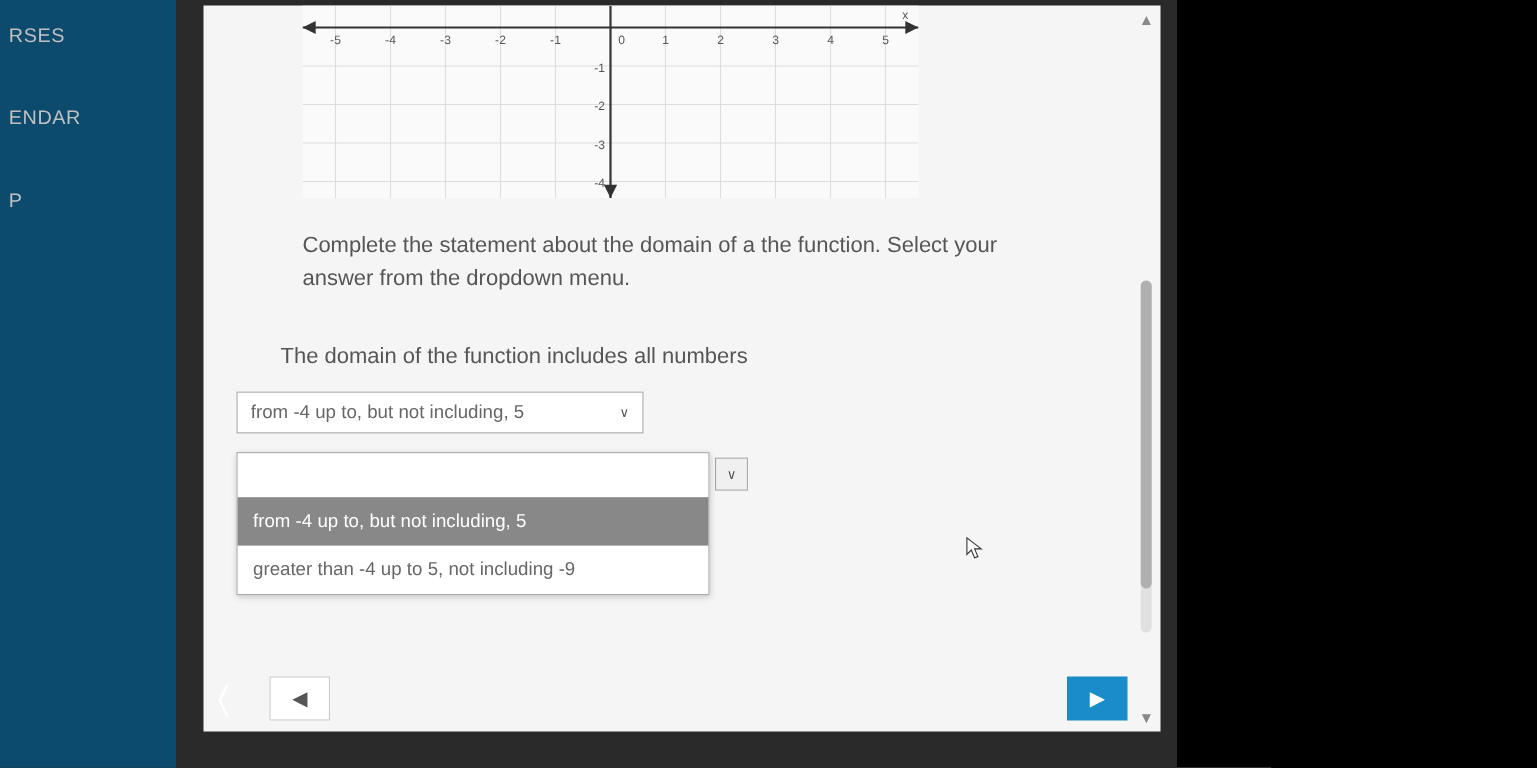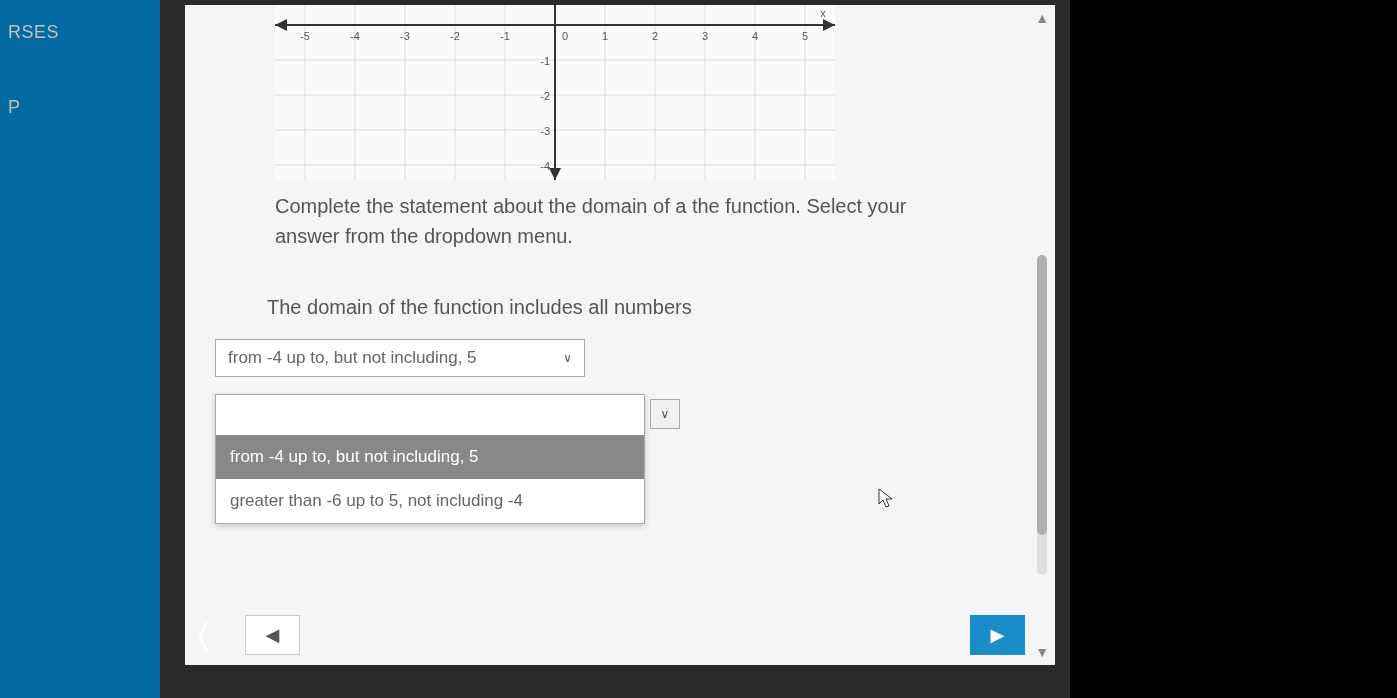--- a/index.html
+++ b/index.html
@@ -10,21 +10,21 @@
       height: 698px;
       overflow: hidden;
       position: relative;
     }
     .sidebar {
       position: absolute;
       left: 0;
       top: 0;
       width: 160px;
       height: 698px;
-      background: #0369a1;
+      background: #0c4a6e;
       padding-top: 10px;
     }
     .sidebar-item {
       color: #c0c0c0;
       font-size: 18px;
       font-weight: 500;
       padding: 12px 8px;
       margin-bottom: 30px;
       cursor: pointer;
       letter-spacing: 0.5px;
@@ -55,28 +55,28 @@
       background: #fafafa;
     }
     .graph-svg {
       width: 100%;
       height: 100%;
     }
     .instruction {
       color: #555;
       font-size: 20px;
       margin-left: 60px;
-      margin-top: 11px;
+      margin-top: 28px;
       line-height: 1.5;
       max-width: 680px;
     }
     .question-text {
       color: #555;
       font-size: 20px;
-      margin-left: 52px;
+      margin-left: 40px;
       margin-top: 45px;
     }
     .dropdown-wrapper {
       margin-top: 20px;
       position: relative;
     }
     .dropdown-select {
       border: 1px solid #aaa;
       background: #fff;
       padding: 8px 12px;
@@ -213,20 +213,21 @@
       font-size: 18px;
       z-index: 50;
       pointer-events: none;
     }
   </style>
 </head>
 <body>
 
 <div class="sidebar">
   <div class="sidebar-item">RSES</div>
+  <div class="sidebar-item">ENDAR</div>
   <div class="sidebar-item">P</div>
 </div>
 
 <div class="main-wrapper">
   <div class="content-panel">
 
     <div class="graph-area">
       <svg class="graph-svg" viewBox="0 0 560 175">
 
         <g stroke="#ddd" stroke-width="1">
@@ -286,21 +287,21 @@
 
     <div class="dropdown-wrapper">
       <div class="dropdown-select">
         <span>from -4 up to, but not including, 5</span>
         <span class="dropdown-caret">∨</span>
       </div>
 
       <div class="dropdown-list">
         <div class="dropdown-option blank"></div>
         <div class="dropdown-option selected">from -4 up to, but not including, 5</div>
-        <div class="dropdown-option">greater than -6 up to 5, not including -4</div>
+        <div class="dropdown-option">greater than -4 up to 5, not including -9</div>
       </div>
       <div class="side-select">∨</div>
     </div>
 
     <div class="scroll-up-arrow">▲</div>
     <div class="scrollbar-track">
       <div class="scrollbar-thumb"></div>
     </div>
     <div class="scroll-down-arrow">▼</div>
 

